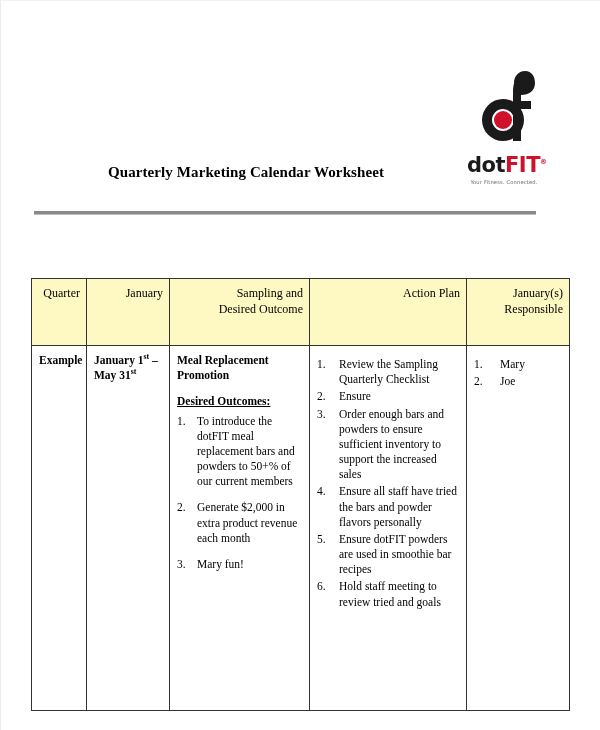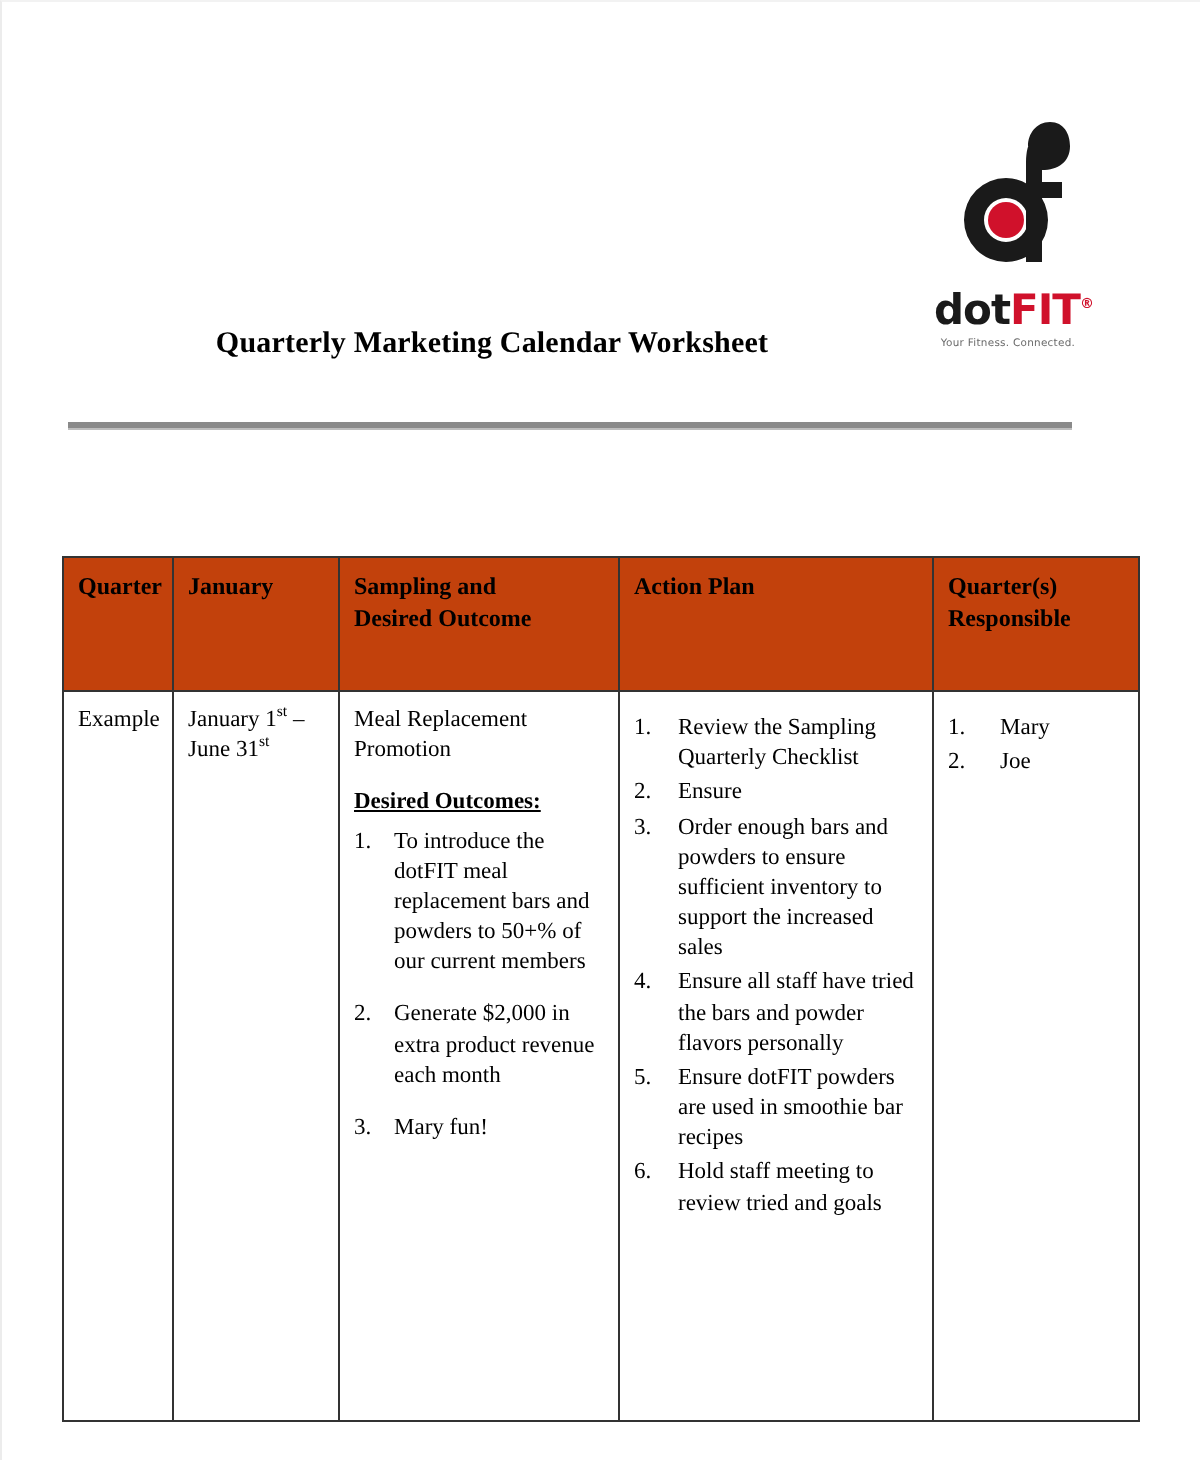--- a/index.html
+++ b/index.html
@@ -22,21 +22,21 @@
     background: #ffffff;
     box-sizing: border-box;
     border-left: 1px solid #ececec;
     border-top: 1px solid #f2f2f2;
   }
 
   
   .logo-block {
     position: absolute;
     left: 466px;
-    top: 58px;
+    top: 68px;
     width: 74px;
     text-align: center;
   }
   .logo-mark {
     position: relative;
     width: 62px;
     height: 78px;
     margin: 0 auto 8px auto;
   }
   .logo-mark svg { display: block; }
@@ -102,37 +102,37 @@
   }
   table.sheet th,
   table.sheet td {
     border: 1px solid #333333;
     vertical-align: top;
     padding: 7px 6px 7px 7px;
     font-size: 11.5px;
     line-height: 1.32;
   }
   table.sheet thead th {
-    background: #c2410c;
-    font-weight: bold;
+    background: #fef9c3;
+    font-weight: normal;
     font-size: 12px;
     height: 52px;
-    text-align: left;
+    text-align: right;
   }
   .col-quarter   { width: 55px; }
   .col-months    { width: 83px; }
   .col-promotion { width: 140px; }
   .col-action    { width: 157px; }
   .col-person    { width: 103px; }
 
   td.body-cell { height: 350px; }
 
   .cell-head-line { display: block; }
 
-  .plain-line { margin: 0; }
+  .plain-line { margin: 0; font-weight: bold; }
   .spacer-sm { height: 11px; }
   .strong-label {
     font-weight: bold;
     margin: 0;
     text-decoration: underline;
   }
 
   ol.num-list {
     margin: 4px 0 0 0;
     padding: 0;
@@ -211,35 +211,35 @@
       <thead>
         <tr>
           <th>Quarter</th>
           <th>January</th>
           <th>
             <span class="cell-head-line">Sampling and</span>
             <span class="cell-head-line">Desired Outcome</span>
           </th>
           <th>Action Plan</th>
           <th>
-            <span class="cell-head-line">Quarter(s)</span>
+            <span class="cell-head-line">January(s)</span>
             <span class="cell-head-line">Responsible</span>
           </th>
         </tr>
       </thead>
       <tbody>
         <tr>
 
           <td class="body-cell">
             <p class="plain-line">Example</p>
           </td>
 
           <td class="body-cell">
             <p class="plain-line"><span>January 1</span><sup class="ord">st</sup><span> –</span></p>
-            <p class="plain-line"><span>June 31</span><sup class="ord">st</sup></p>
+            <p class="plain-line"><span>May 31</span><sup class="ord">st</sup></p>
           </td>
 
           <td class="body-cell">
             <p class="plain-line">Meal Replacement</p>
             <p class="plain-line">Promotion</p>
             <div class="spacer-sm"></div>
             <p class="strong-label">Desired Outcomes:</p>
             <ol class="num-list">
               <li>
                 <span class="li-num">1.</span>

